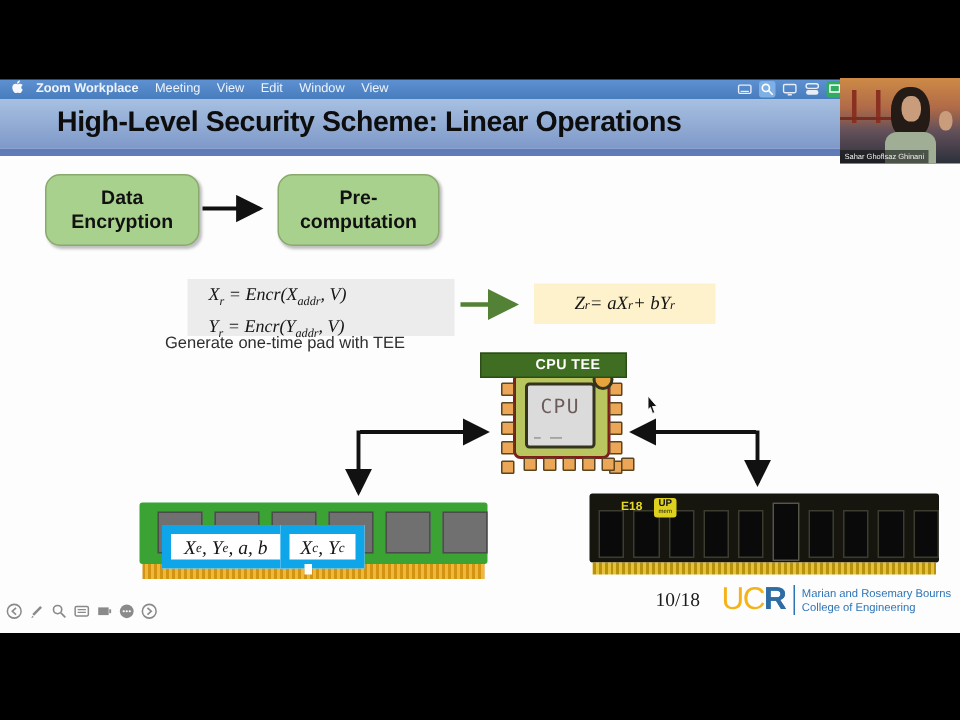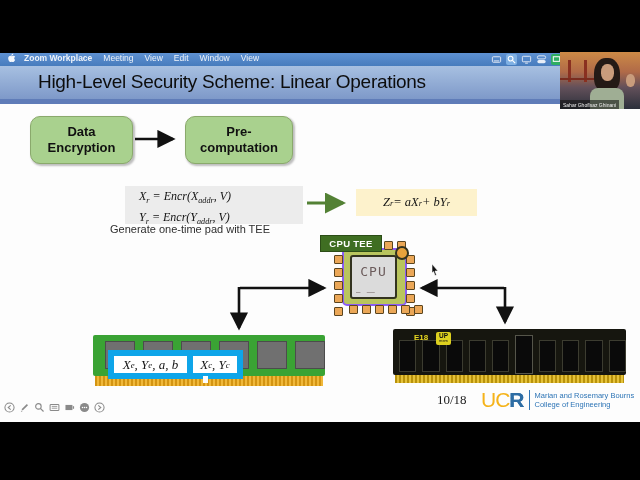--- a/index.html
+++ b/index.html
@@ -15,45 +15,45 @@
   .mi.bold{font-weight:bold;}
   .status{position:absolute;right:78px;top:1px;display:flex;gap:4px;align-items:center;}
   .sicon{width:11px;height:11px;display:flex;align-items:center;justify-content:center;border-radius:2px;}
   .sicon.search-bg{background:#7fb0e3;}
   .sicon.green-bg{background:#2fae62;}
 
   
   .slide{position:absolute;left:0;top:66px;width:640px;height:356px;background:#fdfdfd;z-index:1;}
   .banner{position:absolute;left:0;top:0;width:640px;height:33px;
           background:linear-gradient(#a7c0e1,#7e99c9);border-bottom:5px solid #5f7cb8;}
-  .banner span{position:absolute;left:38px;top:5px;font-size:19px;font-weight:normal;color:#0d0d0d;
+  .banner span{position:absolute;left:38px;top:5px;font-size:19px;font-weight:bold;color:#0d0d0d;
                letter-spacing:-0.3px;}
 
   .gbox{position:absolute;background:#a9d18e;border:1px solid #8aa96c;border-radius:10px;
         box-shadow:1.5px 1.5px 2px rgba(0,0,0,0.25);text-align:center;color:#111;
         font-weight:bold;font-size:13px;line-height:16px;display:flex;flex-direction:column;
         justify-content:center;}
   .box1{left:30px;top:50px;width:101px;height:46px;}
   .box2{left:185px;top:50px;width:106px;height:46px;}
 
   .math{font-family:"Liberation Serif",serif;font-style:italic;color:#141414;}
   .math sub{font-size:0.68em;}
   .fbox{position:absolute;left:125px;top:120px;width:178px;height:38px;background:#ececec;
         padding:2px 12px 0 14px;box-sizing:border-box;}
   .fbox .mline{font-size:12px;line-height:16px;}
   .ybox{position:absolute;left:356px;top:123px;width:121px;height:27px;background:#fdf2cc;
         display:flex;align-items:center;justify-content:center;font-size:12.5px;}
   .caption{position:absolute;left:110px;top:157px;font-size:11px;color:#2e2e2e;}
 
   
   .cpulabel{position:absolute;left:320px;top:169px;width:60px;height:15px;background:#3f6e22;
-            border:1px solid #2c4d17;color:#fff;font-weight:bold;font-size:9.5px;text-align:center;
-            line-height:15px;z-index:3;letter-spacing:0.3px;}
+            border:1px solid #2c4d17;color:#fff;font-weight:bold;font-size:9.5px;
+            line-height:15px;z-index:3;letter-spacing:0.3px;padding-left:36px;}
   .chip{position:absolute;left:342px;top:182px;width:61px;height:54px;background:#b9c55e;
-        border:2px solid #8b5cf6;border-radius:5px;z-index:2;}
+        border:2px solid #7f1d1d;border-radius:5px;z-index:2;}
   .pin{background:#eba757;border:1px solid #5a4520;border-radius:1px;width:7px;height:7px;}
   .pins{position:absolute;display:flex;}
   .pins.pv{flex-direction:column;gap:4px;top:5px;}
   .pins.pv.left{left:-10px;}
   .pins.pv.right{right:-10px;}
   .pins.ph{flex-direction:row;gap:4px;left:5px;}
   .pins.ph.bottom{bottom:-10px;}
   .pins.ph.top{top:-9px;left:40px;}
   .die{position:absolute;left:6px;top:5px;width:43px;height:40px;background:#dbdbdb;
        border:2px solid #33331f;border-radius:3px;}

